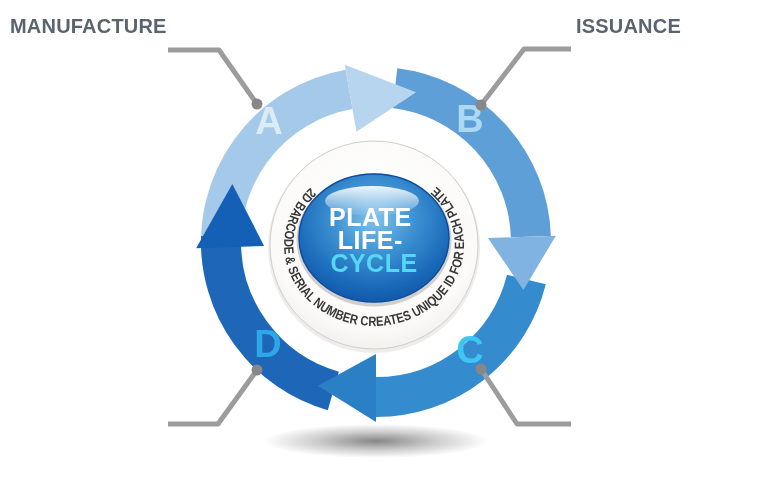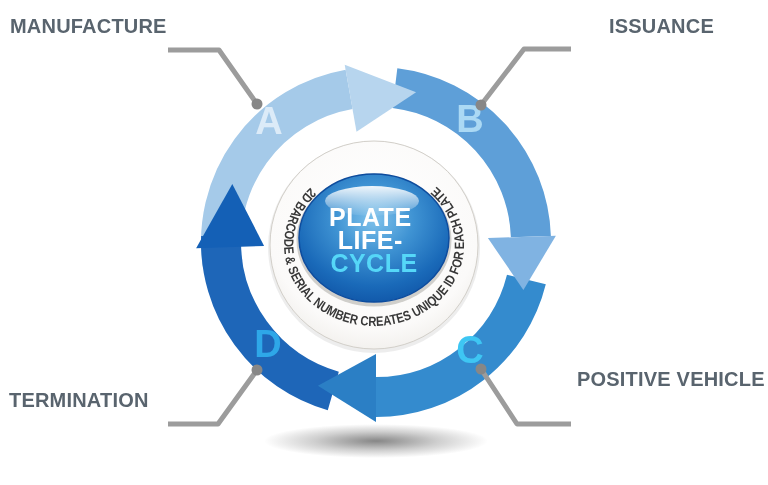--- a/index.html
+++ b/index.html
@@ -118,23 +118,19 @@
         <tspan x="374" y="226" fill="#FFFFFF">PLATE</tspan>
         <tspan x="374" y="249" fill="#FFFFFF">LIFE-</tspan>
         <tspan x="374" y="272" fill="#55D7F8">CYCLE</tspan>
       </text>
     </g>
   </svg>
 
   <div class="corner-label" style="left:10px;top:15px">
     <span class="line">MANUFACTURE</span>
   </div>
-  <div class="corner-label" style="left:609px;top:15px">
+  <div class="corner-label" style="left:576px;top:15px">
     <span class="line">ISSUANCE</span>
   </div>
-  <div class="corner-label" style="left:9px;top:389px">
-    <span class="line">TERMINATION</span>
-  </div>
   <div class="corner-label" style="left:577px;top:368px">
-    <span class="line">POSITIVE VEHICLE</span>
   </div>
 
 </div>
 
 </body></html>

